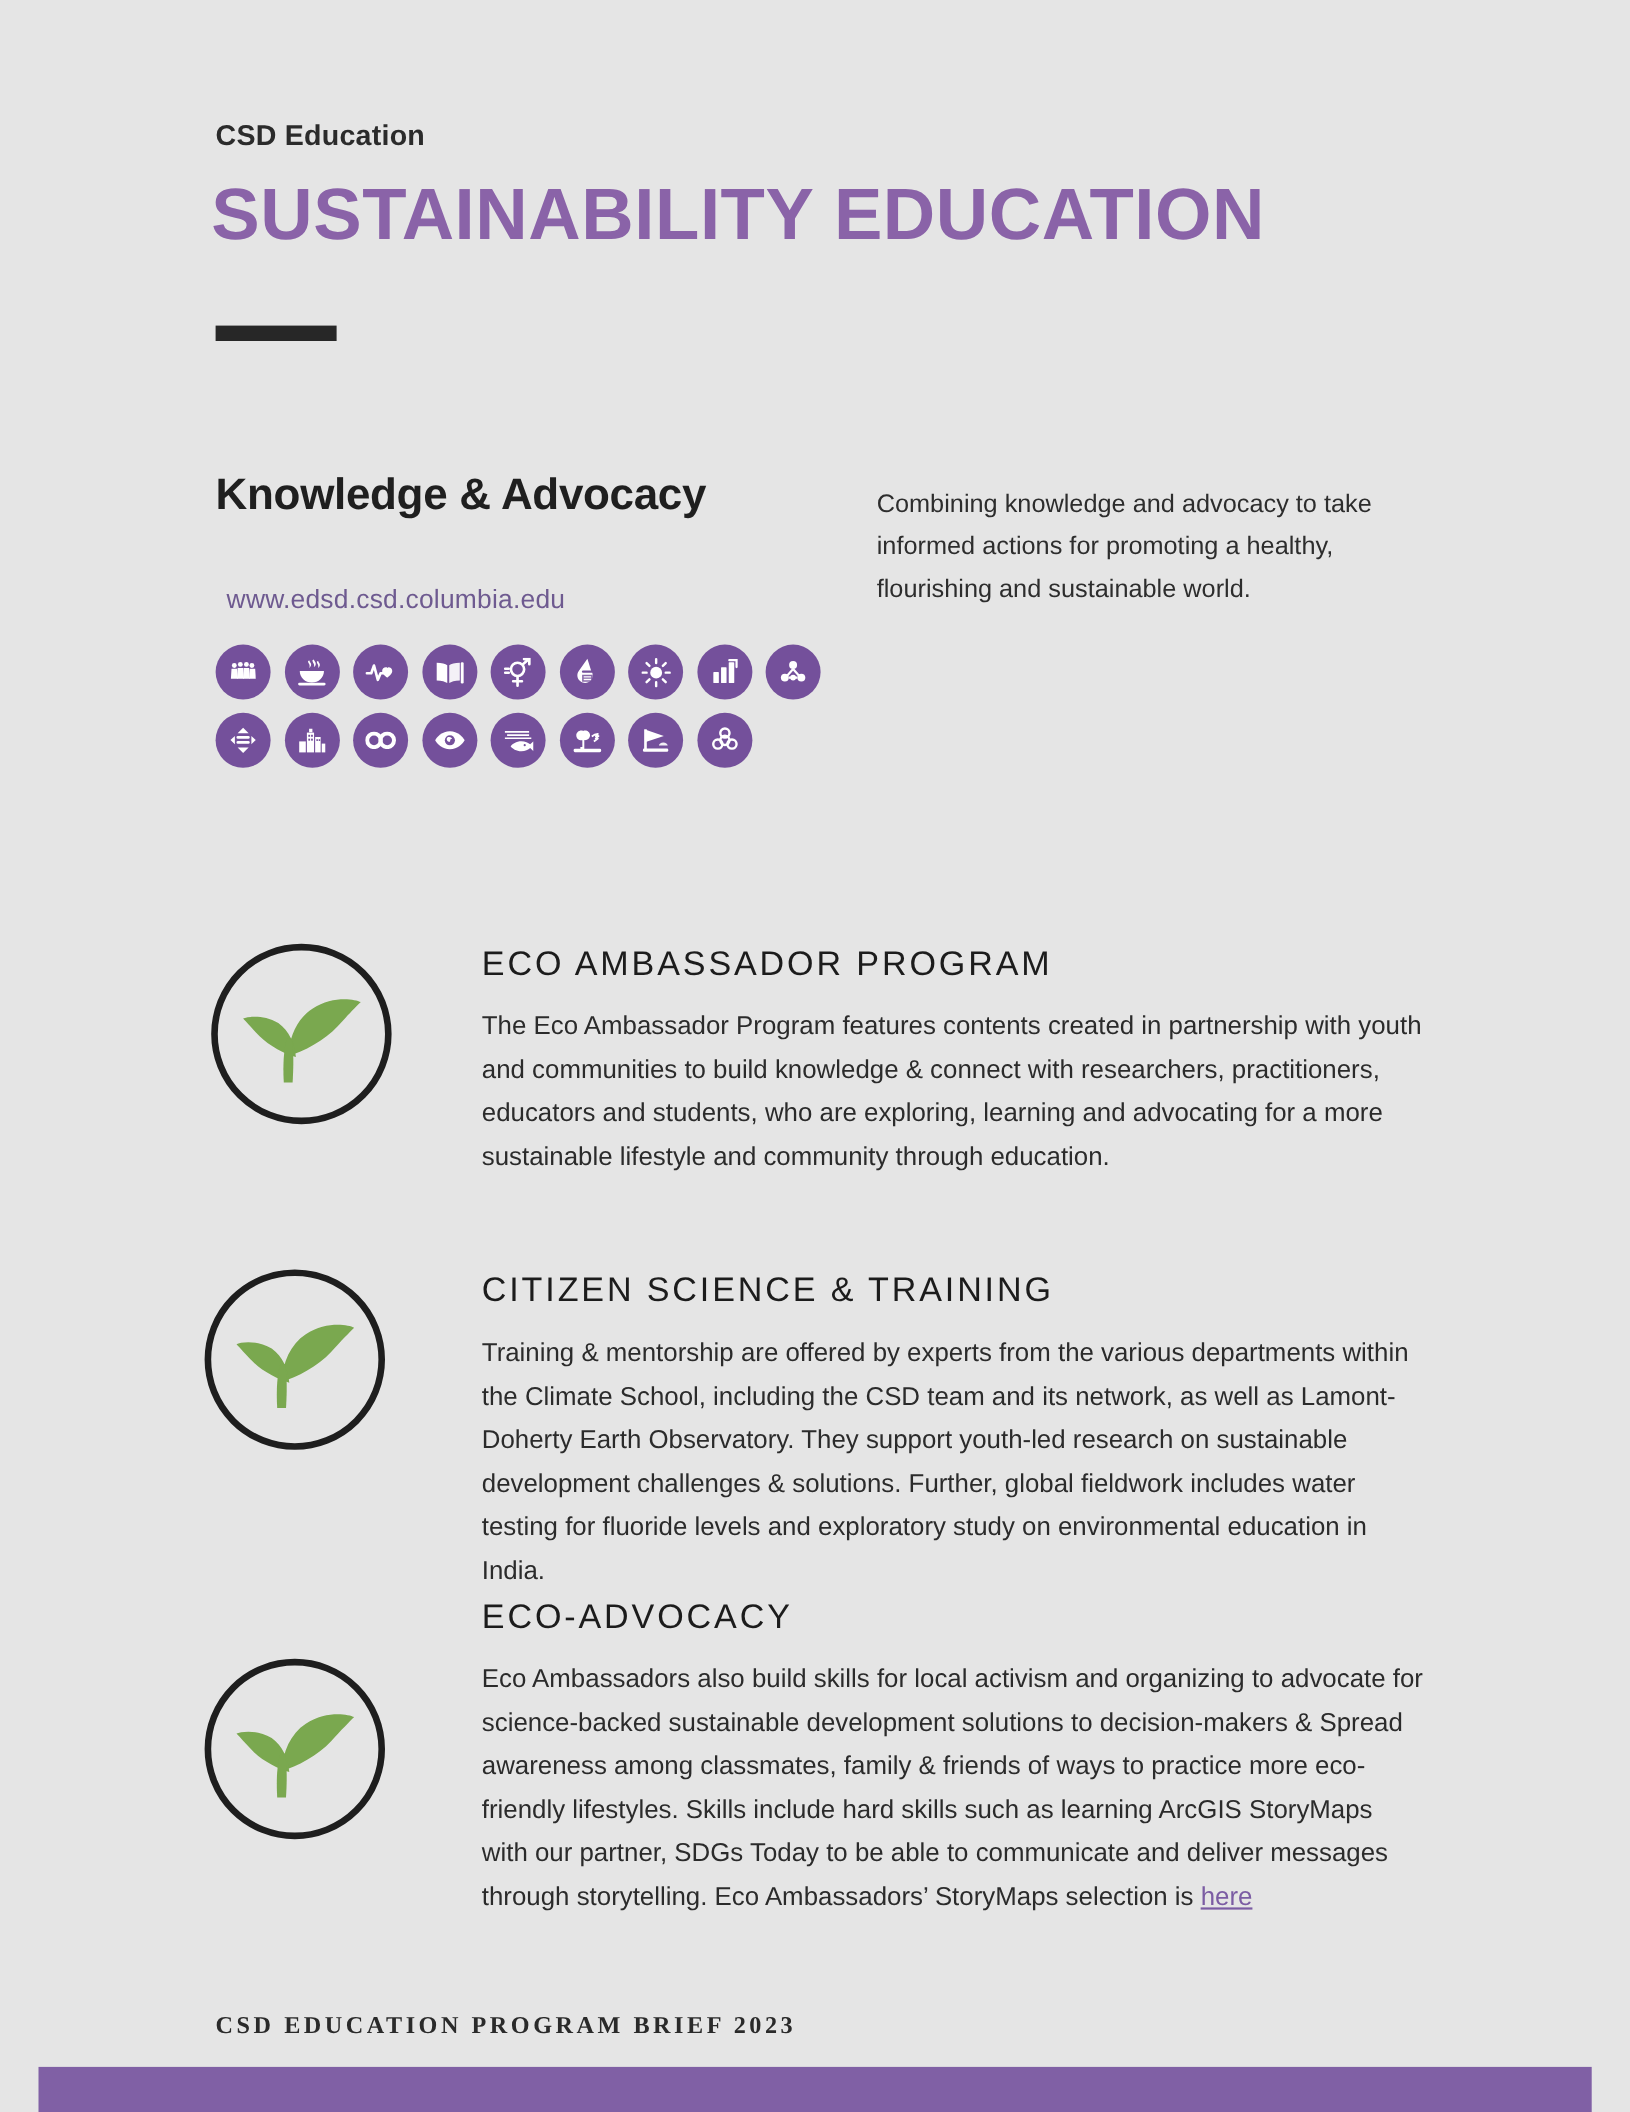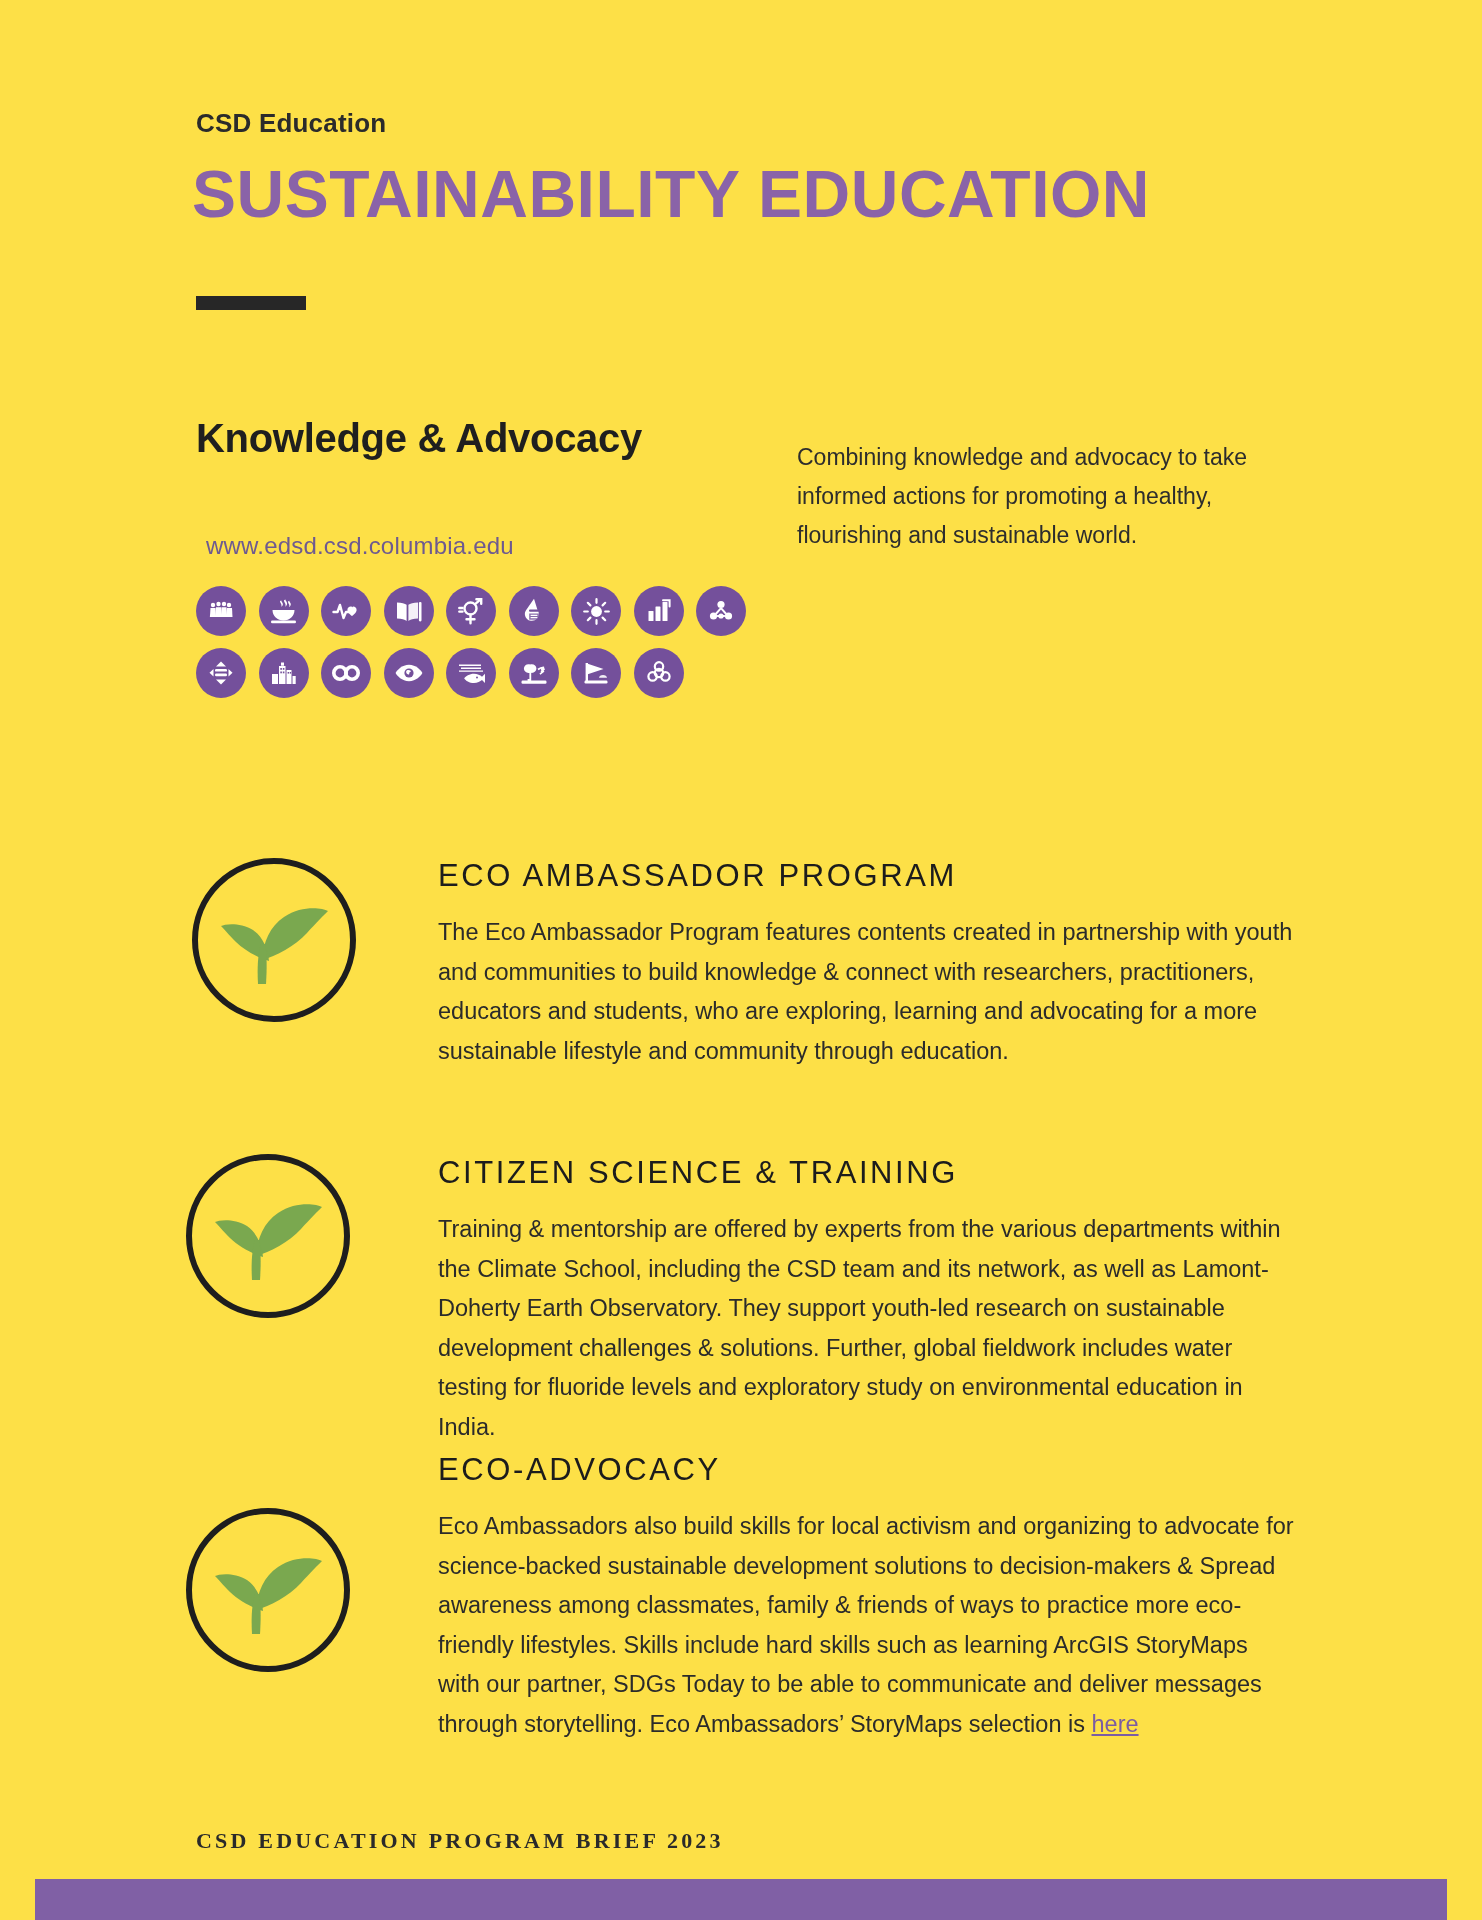--- a/index.html
+++ b/index.html
@@ -11,21 +11,21 @@
     font-family: "Liberation Sans", sans-serif;
     width: 1482px;
     height: 1920px;
     position: relative;
     overflow: hidden;
     background: #fdfdfd;
   }
   .page {
     position: absolute;
     inset: 0;
-    background: #fde047;
+    background: #e5e5e5;
   }
 
   
   .eyebrow {
     position: absolute;
     left: 196px;
     top: 108px;
     font-size: 26px;
     font-weight: 700;
     color: #2b2b2b;
@@ -49,21 +49,21 @@
     top: 296px;
     width: 110px;
     height: 14px;
     background: #272727;
   }
 
   
   .ka-heading {
     position: absolute;
     left: 196px;
-    top: 416px;
+    top: 428px;
     font-size: 40px;
     font-weight: 700;
     color: #1f1f1f;
     letter-spacing: -0.3px;
     white-space: nowrap;
   }
   .ka-url {
     position: absolute;
     left: 206px;
     top: 516px;

